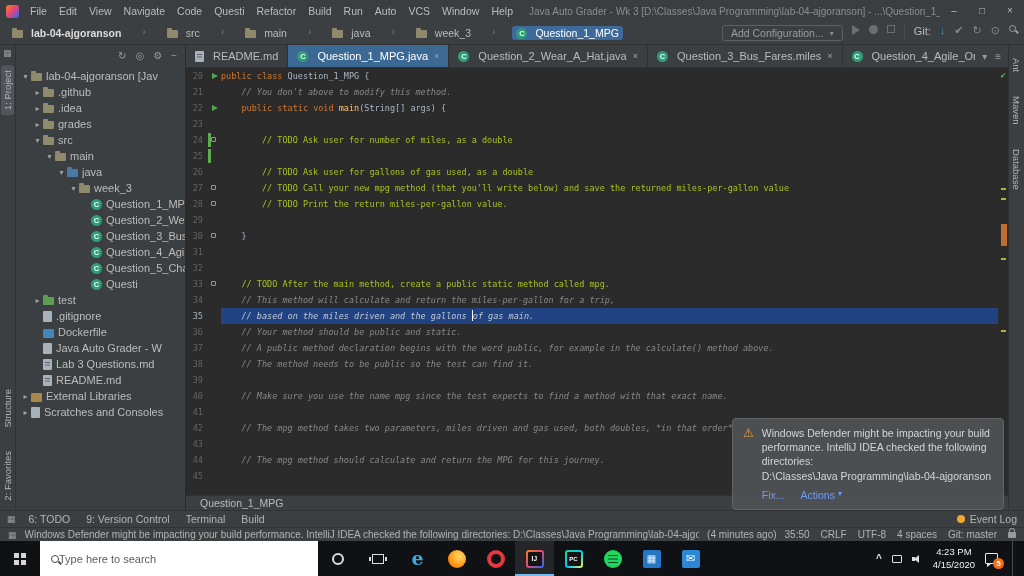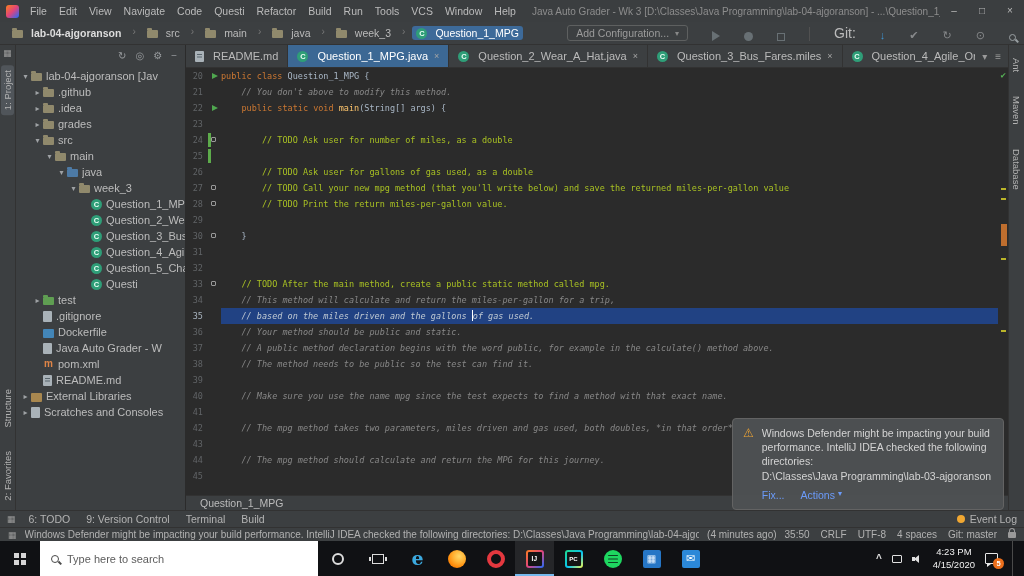--- a/index.html
+++ b/index.html
@@ -9,33 +9,33 @@
 
 #titlebar{height:22px;background:#3b3e40;display:flex;align-items:center;flex:none}
 .app-logo{width:13px;height:13px;border-radius:3px;margin:0 5px 0 6px;background:linear-gradient(135deg,#fc801d,#e0447c 50%,#1a6dff);flex:none}
 #menubar{display:flex;align-items:center;flex:none}
 .menu-item{font-size:10.5px;color:#bbb;padding:0 6px;line-height:22px}
 #win-title{font-size:10px;color:#8d8d8d;margin-left:10px;white-space:nowrap;overflow:hidden;flex:1}
 #win-controls{display:flex;flex:none}
 .win-ctl{width:28px;text-align:center;color:#b8b8b8;font-size:10px;line-height:22px}
 
 #navbar{height:23px;background:#3c3f41;border-bottom:1px solid #323232;display:flex;align-items:center;padding:0 8px;flex:none}
-#breadcrumbs{display:flex;gap:7px;overflow:hidden}
+#breadcrumbs{display:flex;gap:17px;overflow:hidden}
 .crumb{display:flex;align-items:center;gap:4px;font-size:10.5px;color:#bbb;padding:1px 4px;border-radius:3px;white-space:nowrap}
 .crumb.bold .crumb-label{font-weight:bold;color:#ddd}
 .crumb.sel{background:#3d6a99;color:#fff}
 .crumb-sep{color:#777;font-size:10px}
-#nav-right{margin-left:auto;display:flex;align-items:flex-end;gap:24px;flex:none}
+#nav-right{margin-left:auto;display:flex;align-items:flex-start;gap:9px;flex:none}
 #add-config{display:flex;align-items:center;gap:6px;border:1px solid #5e6060;border-radius:3px;padding:1px 8px;font-size:10.5px;color:#9b9b9b}
 .dd{font-size:8px;color:#888}
 .nav-play{width:0;height:0;border:5px solid transparent;border-left:8px solid #687074;border-right:0}
 .nav-bug{width:9px;height:9px;border-radius:50%;background:#687074}
 .nav-cov{width:8px;height:8px;border:1.5px solid #687074}
 .nav-sep{width:1px;height:14px;background:#515151}
-.git-label{font-size:14px;color:#bbb}
+.git-label{font-size:11px;color:#bbb}
 .nav-glyph{font-size:11px;line-height:1}
 .g-blue{color:#3e94d1}.g-gray{color:#87898b}
 .mag{width:7px;height:7px;border:1.5px solid #9aa0a3;border-radius:50%;position:relative}
 .mag::after{content:"";position:absolute;width:4px;height:1.5px;background:#9aa0a3;right:-3.5px;bottom:-1.5px;transform:rotate(45deg)}
 
 #main{flex:1;display:flex;min-height:0;position:relative}
 #left-stripe{width:16px;background:#3c3f41;border-right:1px solid #323232;display:flex;flex-direction:column;align-items:center;padding:3px 0 4px;flex:none}
 .stripe-ic{color:#9a9a9a;font-size:9px;margin-bottom:7px}
 #ls-top,#ls-bottom,#right-stripe{display:flex;flex-direction:column;align-items:center;gap:14px}
 #ls-bottom{margin-top:auto}
@@ -114,21 +114,21 @@
 #sb-right{margin-left:auto;display:flex;align-items:center;gap:11px;flex:none;white-space:nowrap}
 .sb-lock{width:8px;height:6px;background:#9a9a9a;border-radius:1px;position:relative}
 .sb-lock::before{content:"";position:absolute;top:-4px;left:1px;width:4px;height:4px;border:1px solid #9a9a9a;border-bottom:0;border-radius:3px 3px 0 0}
 
 #taskbar{height:35px;background:#101114;display:flex;align-items:stretch;flex:none;color:#e8e8e8}
 .tb-btn{width:40px;display:flex;align-items:center;justify-content:center}
 .winlogo{width:12px;height:12px;position:relative}
 .winlogo::before,.winlogo::after{content:"";position:absolute;width:5px;height:5px;background:#d6d6d6}
 .winlogo::before{left:0;top:0;box-shadow:7px 0 #d6d6d6}
 .winlogo::after{left:0;top:7px;box-shadow:7px 0 #d6d6d6}
-#tb-search{width:278px;background:#fff;display:flex;align-items:center;gap:8px;padding:0 11px}
+#tb-search{width:278px;background:#fff;display:flex;align-items:center;padding:0 11px}
 #tb-search .mag{border-color:#4a4a4a;width:8px;height:8px}
 #tb-search .mag::after{background:#4a4a4a}
 #search-input{border:0;outline:0;background:transparent;font-size:11px;color:#222;width:200px;font-family:"Liberation Sans",sans-serif}
 #search-input::placeholder{color:#5c5c5c}
 .cortana-ring{width:12px;height:12px;border:2px solid #dcdcdc;border-radius:50%}
 .tv-ic{width:12px;height:10px;border:1px solid #dcdcdc;position:relative}
 .tv-ic::before{content:"";position:absolute;left:-4px;top:2px;width:2px;height:4px;background:#dcdcdc}
 .tv-ic::after{content:"";position:absolute;right:-4px;top:2px;width:2px;height:4px;background:#dcdcdc}
 #tb-apps{display:flex;align-items:stretch}
 .tb-app{width:39px;display:flex;align-items:center;justify-content:center;position:relative}
@@ -172,21 +172,21 @@
     <div id="menubar">
         <span class="menu-item">File</span>
         <span class="menu-item">Edit</span>
         <span class="menu-item">View</span>
         <span class="menu-item">Navigate</span>
         <span class="menu-item">Code</span>
         <span class="menu-item">Questi</span>
         <span class="menu-item">Refactor</span>
         <span class="menu-item">Build</span>
         <span class="menu-item">Run</span>
-        <span class="menu-item">Tools</span>
+        <span class="menu-item">Auto</span>
         <span class="menu-item">VCS</span>
         <span class="menu-item">Window</span>
         <span class="menu-item">Help</span>
       </div>
     <div id="win-title">Java Auto Grader - Wk 3 [D:\Classes\Java Programming\lab-04-ajgoranson] - ...\Question_1_MPG.java</div>
     <div id="win-controls">
       <span class="win-ctl">–</span>
       <span class="win-ctl">□</span>
       <span class="win-ctl">×</span>
     </div>
@@ -348,22 +348,22 @@
             <span class="tico i-docker"></span>
             <span class="tlabel">Dockerfile</span>
           </div>
           <div class="trow" style="padding-left: 16px;">
             <span class="tarrow"></span>
             <span class="tico i-file"></span>
             <span class="tlabel">Java Auto Grader - W</span>
           </div>
           <div class="trow" style="padding-left: 16px;">
             <span class="tarrow"></span>
-            <span class="tico i-maven"></span>
-            <span class="tlabel">pom.xml</span>
+            <span class="tico i-filemd"></span>
+            <span class="tlabel">Lab 3 Questions.md</span>
           </div>
           <div class="trow" style="padding-left: 16px;">
             <span class="tarrow"></span>
             <span class="tico i-filemd"></span>
             <span class="tlabel">README.md</span>
           </div>
           <div class="trow" style="padding-left: 4px;">
             <span class="tarrow">▸</span>
             <span class="tico i-library"></span>
             <span class="tlabel">External Libraries</span>
@@ -495,21 +495,21 @@
               <span class="ctext"><span class="todo">    // TODO After the main method, create a public static method called mpg.</span></span>
             </div>
             <div class="line">
               <span class="ln">34</span>
               <span class="gut"></span>
               <span class="ctext"><span class="cmt">    // This method will calculate and return the miles-per-gallon for a trip,</span></span>
             </div>
             <div class="line cur">
               <span class="ln">35</span>
               <span class="gut"></span>
-              <span class="ctext"><span class="cmt">    // based on the miles driven and the gallons </span><span class="caret"></span><span class="cmt">of gas used.</span></span>
+              <span class="ctext"><span class="cmt">    // based on the miles driven and the gallons </span><span class="caret"></span><span class="cmt">of gas main.</span></span>
             </div>
             <div class="line">
               <span class="ln">36</span>
               <span class="gut"></span>
               <span class="ctext"><span class="cmt">    // Your method should be public and static.</span></span>
             </div>
             <div class="line">
               <span class="ln">37</span>
               <span class="gut"></span>
               <span class="ctext"><span class="cmt">    // A public method declaration begins with the word public, for example in the calculate() method above.</span></span>
@@ -572,21 +572,21 @@
     <div id="right-stripe">
         <span class="vlabel vr">Ant</span>
         <span class="vlabel vr">Maven</span>
         <span class="vlabel vr">Database</span>
       </div>
 
     <div id="notification">
       <span class="warn-icon">⚠</span>
       <div class="ntext">
         <div>Windows Defender might be impacting your build performance. IntelliJ IDEA checked the following directories:</div>
-        <div class="npath">D:\Classes\Java Programming\lab-03-ajgoranson</div>
+        <div class="npath">D:\Classes\Java Programming\lab-04-ajgoranson</div>
         <div class="nlinks">
           <span class="nlink">Fix...</span>
           <span class="nlink">
               <span>Actions</span>
               <span class="ncaret">▾</span>
             </span>
         </div>
       </div>
     </div>
 

